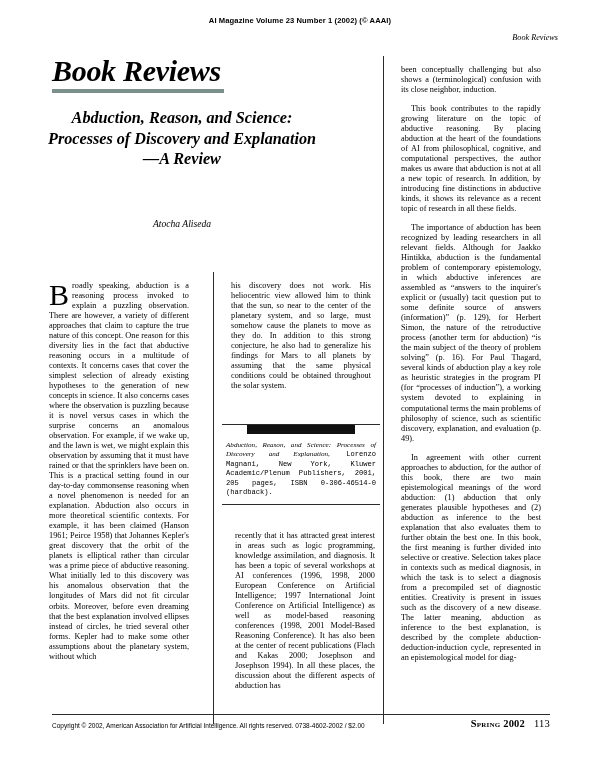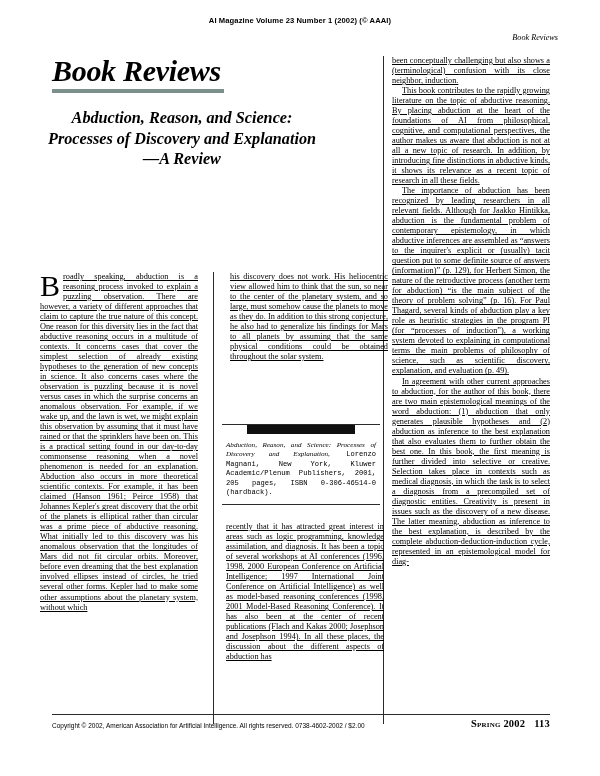--- a/index.html
+++ b/index.html
@@ -104,30 +104,29 @@
     position: absolute;
     top: 272px;
     font-size: 8.25px;
     line-height: 1.215;
     text-align: justify;
     text-justify: inter-word;
     color: #000;
     hyphens: manual;
   }
   .col p {
-    margin: 0;
+    margin: 9px;
     text-indent: 10px;
-    text-decoration: underline;
   }
   .col p.first {
     text-indent: 0;
   }
 
   #col-left  { left: 40px;  width: 158px; }
-  #col-mid   { left: 230px; width: 158px; }
+  #col-mid   { left: 222px; width: 158px; }
   #col-right { left: 392px; width: 158px; top: 56px; }
 
   
   .dropcap-wrap::first-letter {
     float: left;
     font-family: "Liberation Serif", serif;
     font-size: 30px;
     line-height: 0.78;
     padding: 2px 2px 0 0;
     margin-right: 1px;
@@ -206,41 +205,42 @@
     color: #000;
     letter-spacing: 0.2px;
   }
   .page-marker .season {
     font-variant: small-caps;
     font-weight: bold;
     font-size: 10.5px;
     margin-top: 32px;
   }
   .page-marker .pagenum {
-    font-weight: bold;
+    font-weight: normal;
     margin-left: 9px;
     font-size: 10.5px;
   }
 </style>
 </head>
 <body>
 
 <div class="page">
 
   <div class="journal-line">AI Magazine Volume 23 Number 1 (2002) (© AAAI)</div>
 
   <div class="running-head">Book Reviews</div>
 
   <div class="masthead">
     <div class="masthead-title">Book Reviews</div>
     <div class="masthead-rule"></div>
   </div>
 
   <div class="article-title">Abduction, Reason, and Science: Processes of Discovery and Explanation—A Review</div>
 
+  <div class="article-author">Atocha Aliseda</div>
 
   <div class="vrule" id="vrule-1"></div>
   <div class="vrule" id="vrule-2"></div>
 
   <div class="col" id="col-left">
     <p class="first dropcap-wrap">Broadly speaking, abduction is a reasoning process invoked to explain a puzzling observation. There are however, a variety of different approaches that claim to capture the true nature of this concept. One reason for this diversity lies in the fact that abductive reasoning occurs in a multitude of contexts. It concerns cases that cover the simplest selection of already existing hypotheses to the generation of new concepts in science. It also concerns cases where the observation is puzzling because it is novel versus cases in which the surprise concerns an anomalous observation. For example, if we wake up, and the lawn is wet, we might explain this observation by assuming that it must have rained or that the sprinklers have been on. This is a practical setting found in our day-to-day commonsense reasoning when a novel phenomenon is needed for an explanation. Abduction also occurs in more theoretical scientific contexts. For example, it has been claimed (Hanson 1961; Peirce 1958) that Johannes Kepler's great discovery that the orbit of the planets is elliptical rather than circular was a prime piece of abductive reasoning. What initially led to this discovery was his anomalous observation that the longitudes of Mars did not fit circular orbits. Moreover, before even dreaming that the best explanation involved ellipses instead of circles, he tried several other forms. Kepler had to make some other assumptions about the planetary system, without which</p>
   </div>
 
   <div class="col" id="col-mid">
     <p class="first">his discovery does not work. His heliocentric view allowed him to think that the sun, so near to the center of the planetary system, and so large, must somehow cause the planets to move as they do. In addition to this strong conjecture, he also had to generalize his findings for Mars to all planets by assuming that the same physical conditions could be obtained throughout the solar system.</p>

